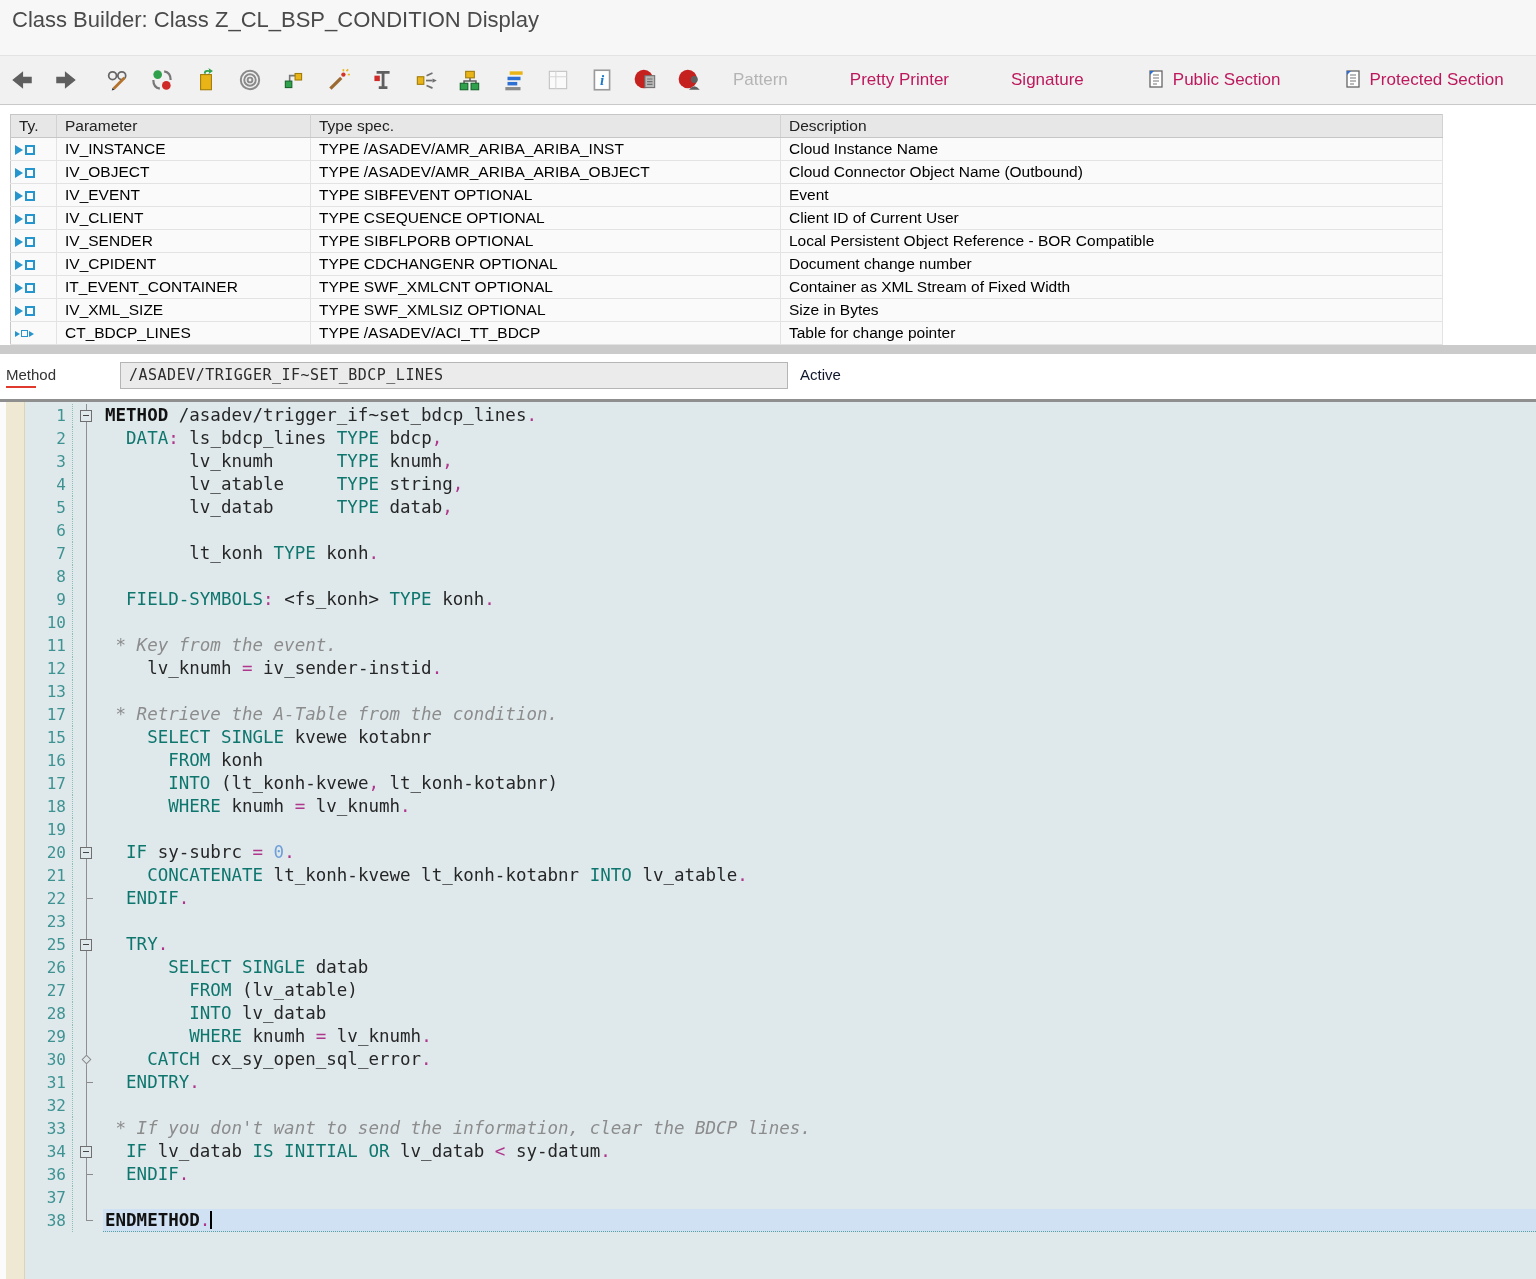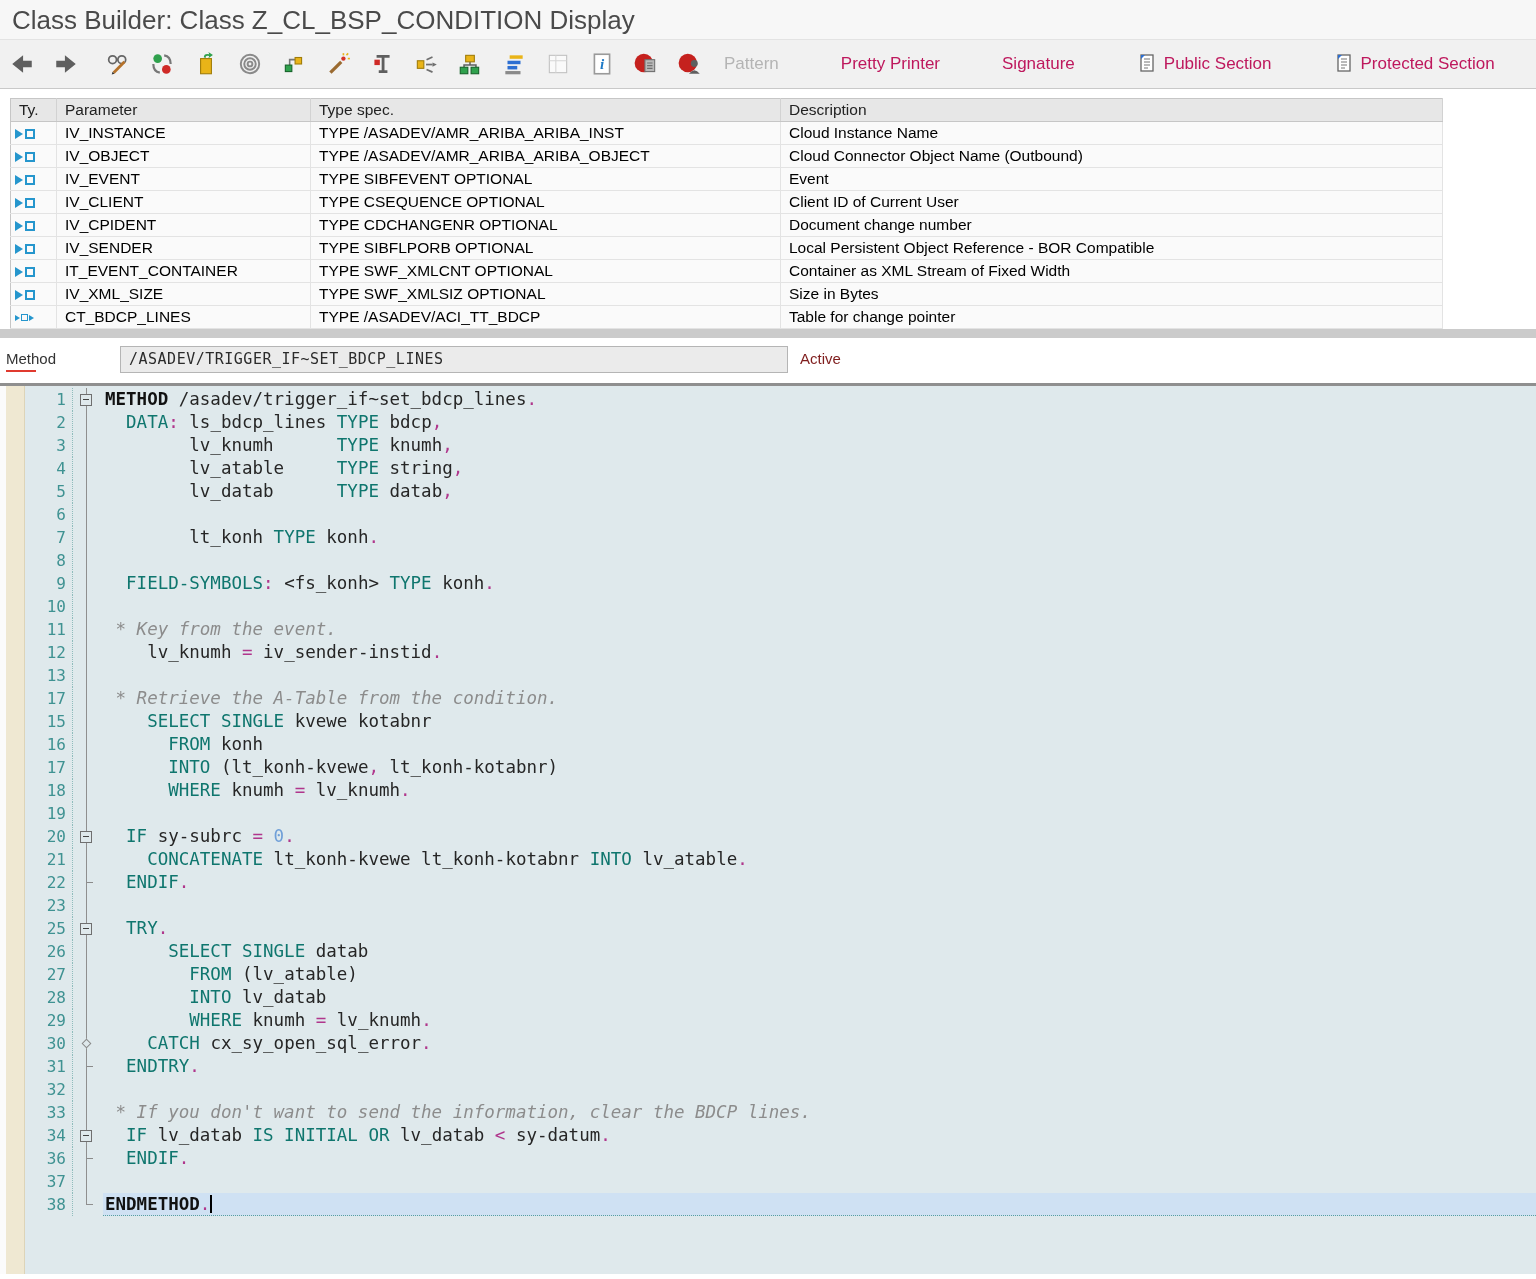--- a/index.html
+++ b/index.html
@@ -1,29 +1,29 @@
 <!DOCTYPE html>
 <html><head>
 <meta charset="utf-8">
 <style>
   * { margin:0; padding:0; box-sizing:border-box; }
   html,body { width:1536px; height:1279px; background:#fff; font-family:"Liberation Sans",sans-serif; overflow:hidden; }
 
   
-  .titlebar { height:40px; line-height:40px; padding-left:12px; font-size:26px; color:#4a4a4a;
+  .titlebar { height:56px; line-height:40px; padding-left:12px; font-size:22px; color:#4a4a4a;
               background:#f7f7f7; border-bottom:1px solid #e3e3e3; }
 
   
   .toolbar { height:49px; background:#f1f1f1; border-bottom:1px solid #c9c9c9;
              display:flex; align-items:center; padding:0 8px; }
   .tb-icons { display:flex; align-items:center; gap:17px; }
   .tbi { width:27px; height:27px; display:inline-flex; align-items:center; justify-content:center; cursor:pointer; }
   .tbi svg { width:26px; height:26px; }
   .tbi.gap { margin-right:8px; }
-  .tb-buttons { display:flex; align-items:center; gap:62px; margin-left:21px; }
+  .tb-buttons { display:flex; align-items:center; gap:62px; margin-left:30px; }
   .tbtn { font-size:17px; color:#be185d; display:inline-flex; align-items:center; gap:7px; cursor:pointer; white-space:nowrap; }
   .tbtn.dis { color:#b4b4b4; }
   .secicon svg { width:20px; height:20px; vertical-align:-3px; }
 
   
   .table-wrap { margin:9px 0 0 10px; width:1433px; }
   table { border-collapse:collapse; width:100%; font-size:15.5px; background:#fafafa; border:1px solid #c6c6c6; table-layout:fixed; }
   col.c-ty{width:46px} col.c-par{width:254px} col.c-typ{width:470px} col.c-desc{width:auto}
   th { background:#e7e7e7; font-weight:normal; text-align:left; padding:2px 8px; height:23px;
        border-right:1px solid #d2d2d2; border-bottom:1px solid #c6c6c6; color:#222; }
@@ -38,21 +38,21 @@
 
   .gray-strip { height:9px; background:#cbcbcb; }
 
   
   .method-row { height:45px; position:relative; background:#fff; }
   .method-label { position:absolute; left:6px; top:12px; font-size:15px; color:#333; }
   .method-label::after { content:""; display:block; width:30px; border-bottom:2px solid #e03a2f; margin-top:3px; }
   .method-field { position:absolute; left:120px; top:8px; width:668px; height:27px; background:#ebebeb;
                   border:1px solid #b5b5b5; line-height:25px; padding-left:8px;
                   font-family:"DejaVu Sans Mono",monospace; font-size:15px; letter-spacing:0.5px; color:#2b2b2b; }
-  .method-status { position:absolute; left:800px; top:12px; font-size:15px; color:#7f1d1d; }
+  .method-status { position:absolute; left:800px; top:12px; font-size:15px; color:#0f172a; }
 
   
   .editor { border-top:3px solid #8f8f8f; height:891px; display:flex; background:#fff; }
   .bp-strip { width:6px; background:#fbfbfb; flex:none; }
   .tan-strip { width:19px; background:#efe8d2; border-right:1px solid #ddd4b8; flex:none; }
   .code-area { flex:1; background:#dfe9ec; padding-top:2px; overflow:hidden; }
   .row { display:flex; height:23px; }
   .ln { width:48px; flex:none; text-align:right; padding-right:6px; color:#3f9292;
         font-family:"DejaVu Sans Mono",monospace; font-size:16px; line-height:23px;
         border-right:1px dotted #8fbcbc; }
@@ -268,29 +268,29 @@
           <td>Event</td>
         </tr>
         <tr>
           <td class="ty"><span><span class="tri"></span><span class="sqr"></span></span></td>
           <td>IV_CLIENT</td>
           <td>TYPE CSEQUENCE OPTIONAL</td>
           <td>Client ID of Current User</td>
         </tr>
         <tr>
           <td class="ty"><span><span class="tri"></span><span class="sqr"></span></span></td>
+          <td>IV_SENDER</td>
+          <td>TYPE SIBFLPORB OPTIONAL</td>
+          <td>Local Persistent Object Reference - BOR Compatible</td>
+        </tr>
+        <tr>
+          <td class="ty"><span><span class="tri"></span><span class="sqr"></span></span></td>
           <td>IV_CPIDENT</td>
           <td>TYPE CDCHANGENR OPTIONAL</td>
           <td>Document change number</td>
-        </tr>
-        <tr>
-          <td class="ty"><span><span class="tri"></span><span class="sqr"></span></span></td>
-          <td>IV_SENDER</td>
-          <td>TYPE SIBFLPORB OPTIONAL</td>
-          <td>Local Persistent Object Reference - BOR Compatible</td>
         </tr>
         <tr>
           <td class="ty"><span><span class="tri"></span><span class="sqr"></span></span></td>
           <td>IT_EVENT_CONTAINER</td>
           <td>TYPE SWF_XMLCNT OPTIONAL</td>
           <td>Container as XML Stream of Fixed Width</td>
         </tr>
         <tr>
           <td class="ty"><span><span class="tri"></span><span class="sqr"></span></span></td>
           <td>IV_XML_SIZE</td>

